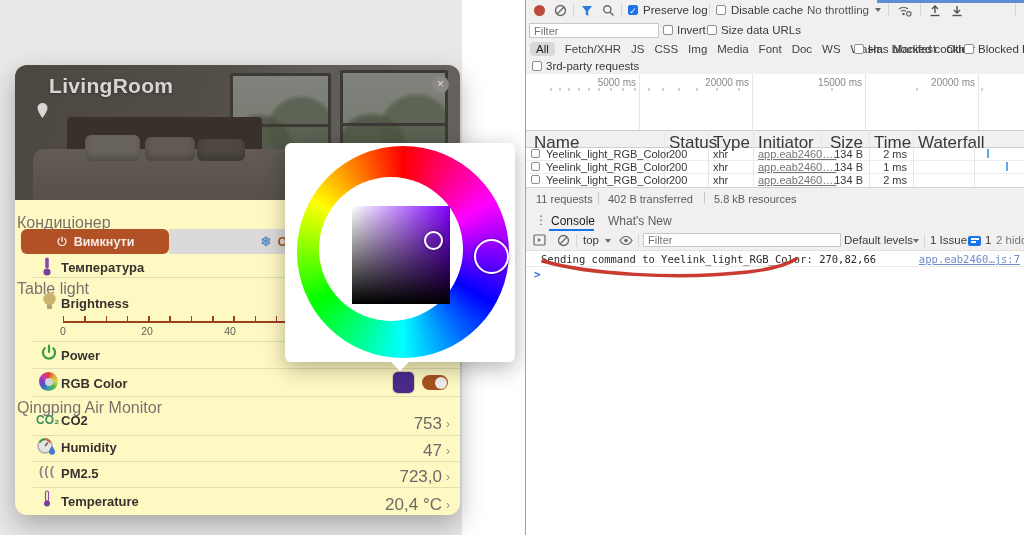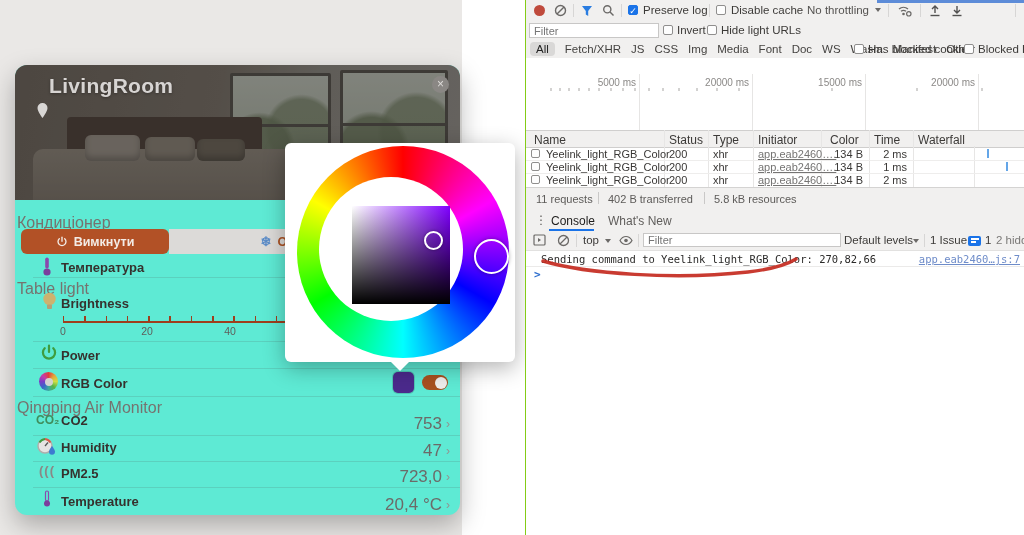--- a/index.html
+++ b/index.html
@@ -2,21 +2,21 @@
 <html><head>
 <meta charset="utf-8">
 <style>
   html,body{margin:0;padding:0;background:#fff;}
   .stage{position:relative;width:1024px;height:535px;overflow:hidden;background:#fff;
          font-family:"Liberation Sans",sans-serif;-webkit-font-smoothing:antialiased;}
   .abs{position:absolute;}
   
   .app-bg{position:absolute;left:0;top:0;width:462px;height:535px;background:#eae8e6;}
   .ha-card{position:absolute;left:15px;top:65px;width:445px;height:450px;border-radius:12px;
-           background:#5eead4;box-shadow:0 10px 26px rgba(0,0,0,.28);overflow:hidden;}
+           background:#fef9c3;box-shadow:0 10px 26px rgba(0,0,0,.28);overflow:hidden;}
   .photo{position:absolute;left:0;top:0;right:0;height:135px;overflow:hidden;
          background:linear-gradient(100deg,#6e665c 0%,#7a7268 45%,#8d8a82 65%,#97948e 100%);}
   .window{position:absolute;border:3px solid #54504a;border-radius:2px;
           background:
             radial-gradient(circle at 28% 68%, rgba(112,126,96,.85) 0 30%, transparent 36%),
             radial-gradient(circle at 72% 52%, rgba(122,136,106,.75) 0 36%, transparent 42%),
             linear-gradient(#c4cabe,#a6b09e);}
   .mullion{position:absolute;left:0;right:0;height:3px;background:#54504a;}
   .headboard{position:absolute;left:52px;top:52px;width:195px;height:42px;background:#4e4037;border-radius:4px 4px 0 0;}
   .bed{position:absolute;left:18px;top:84px;width:330px;height:60px;background:linear-gradient(#90887c,#7b7368);border-radius:10px 14px 0 0;}
@@ -80,21 +80,21 @@
   .cb.on::before{content:"✓";}
   .lbl{position:absolute;font-size:11.5px;color:#3c3a38;white-space:nowrap;}
   .caret{position:absolute;width:0;height:0;border-left:3.5px solid transparent;border-right:3.5px solid transparent;
          border-top:4.5px solid #6b6967;}
   .chips{position:absolute;left:4px;top:41px;display:flex;align-items:center;gap:10px;font-size:11.5px;color:#454341;white-space:nowrap;}
   .pill{background:#d9d8d7;border-radius:4px;padding:1px 6px;color:#222;}
   .gridline{position:absolute;width:1px;background:#e6e5e4;top:74px;height:56px;}
   .tl-label{position:absolute;top:76px;width:67px;text-align:right;font-size:10px;color:#8b8987;}
   .mark{position:absolute;top:88px;width:2px;height:3px;background:#d3d2d1;}
   .colsep{position:absolute;width:1px;top:130px;height:57px;background:#e7e6e5;}
-  .th{position:absolute;top:133px;font-size:12px;color:#3c3a38;}
+  .th{position:absolute;top:133px;font-size:17px;color:#3c3a38;}
   .nrow{position:absolute;left:0;right:0;height:13px;border-bottom:1px solid #eeedec;font-size:11px;color:#3a3836;}
   .nrow .link{text-decoration:underline;color:#757473;}
   .rsz{position:absolute;left:295px;width:42px;text-align:right;}
   .rtm{position:absolute;left:339px;width:42px;text-align:right;}
   .wf-tick{position:absolute;width:2px;height:9px;background:#64a6e8;}
   .sum-item{position:absolute;top:5px;font-size:11px;color:#5d5b59;white-space:nowrap;}
   .sum-sep{position:absolute;top:4px;width:1px;height:12px;background:#c9c8c7;}
   .tab-lbl{position:absolute;top:5px;font-size:12px;white-space:nowrap;}
   .mono{font-family:"DejaVu Sans Mono",monospace;}
   .badge{position:absolute;left:442px;top:4.5px;width:13px;height:10px;background:#1a73e8;border-radius:2px;}
@@ -301,21 +301,21 @@
           </svg>
         </div>
       <div class="vsep" style="left:489px;top:4px;"></div>
     </div>
 
     <div class="bar" style="top:21px;height:19px;">
       <input class="abs" style="left: 3px; top: 2px; width: 120px; height: 13px; border: 1px solid rgb(200, 199, 198); background: rgb(255, 255, 255); font-size: 11px; padding: 0px 4px; color: rgb(51, 51, 51); outline: none;" placeholder="Filter">
       <div class="cb" style="left:137px;top:4px;"></div>
       <div class="lbl" style="left:151px;top:3px;">Invert</div>
       <div class="cb" style="left:181px;top:4px;"></div>
-      <div class="lbl" style="left:195px;top:3px;">Hide light URLs</div>
+      <div class="lbl" style="left:195px;top:3px;">Size data URLs</div>
     </div>
 
     <div class="bar" style="top:40px;height:18px;">
       <div class="chips" style="top:2px;left:4px;">
         <span class="pill">All</span>
         <span>Fetch/XHR</span>
         <span>JS</span>
         <span>CSS</span>
         <span>Img</span>
         <span>Media</span>
@@ -325,20 +325,24 @@
         <span>Wasm</span>
         <span>Manifest</span>
         <span>Other</span>
       </div>
       <div class="cb" style="left:328px;top:4px;"></div>
       <div class="lbl" style="left:342px;top:3px;">Has blocked cookies</div>
       <div class="cb" style="left:438px;top:4px;"></div>
       <div class="lbl" style="left:452px;top:3px;overflow:hidden;max-width:47px;">Blocked Reque</div>
     </div>
 
+    <div class="bar" style="top:58px;height:17px;border-bottom:1px solid #d0cfce;">
+      <div class="cb" style="left:6px;top:3px;"></div>
+      <div class="lbl" style="left:20px;top:2px;">3rd-party requests</div>
+    </div>
 
     <div class="abs" style="left:0;top:74px;width:499px;height:56px;background:#fff;border-bottom:1px solid #cfcecd;">
       <div class="gridline" style="left:113px;top:0;height:56px;"></div>
       <div class="gridline" style="left:226px;top:0;height:56px;"></div>
       <div class="gridline" style="left:339px;top:0;height:56px;"></div>
       <div class="gridline" style="left:452px;top:0;height:56px;"></div>
       <div class="tl-label" style="left:43px;top:3px;">5000 ms</div>
       <div class="tl-label" style="left:156px;top:3px;">20000 ms</div>
       <div class="tl-label" style="left:269px;top:3px;">15000 ms</div>
       <div class="tl-label" style="left:382px;top:3px;">20000 ms</div>
@@ -360,21 +364,21 @@
         <div class="mark" style="left:305px;top:14px;"></div>
       <div class="mark" style="left:390px;top:14px;"></div>
         <div class="mark" style="left:455px;top:14px;"></div>
     </div>
 
     <div class="bar" style="top:130px;height:16px;border-top:1px solid #d0cfce;border-bottom:1px solid #cfcecd;">
       <div class="th" style="left:8px;top:2px;">Name</div>
       <div class="th" style="left:143px;top:2px;">Status</div>
       <div class="th" style="left:187px;top:2px;">Type</div>
       <div class="th" style="left:232px;top:2px;">Initiator</div>
-      <div class="th" style="left:304px;top:2px;">Color</div>
+      <div class="th" style="left:304px;top:2px;">Size</div>
       <div class="th" style="left:348px;top:2px;">Time</div>
       <div class="th" style="left:392px;top:2px;">Waterfall</div>
     </div>
     <div class="colsep" style="left:138px;"></div>
     <div class="colsep" style="left:182px;"></div>
     <div class="colsep" style="left:227px;"></div>
     <div class="colsep" style="left:295px;"></div>
     <div class="colsep" style="left:343px;"></div>
     <div class="colsep" style="left:387px;"></div>
     <div class="colsep" style="left:448px;top:146px;height:41px;background:#eceb ea;"></div>

